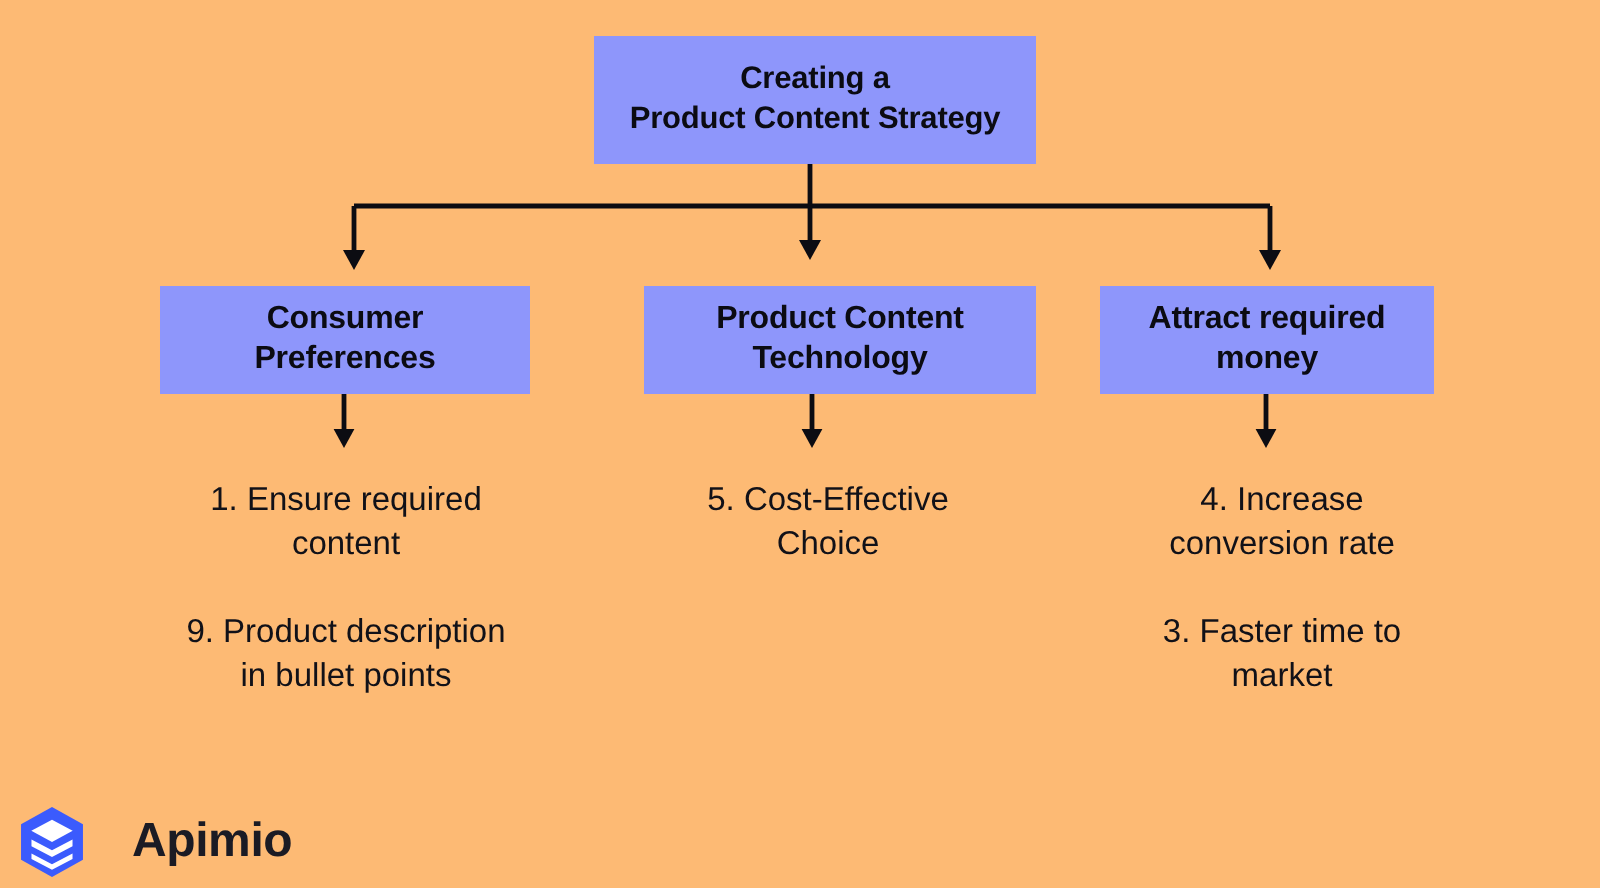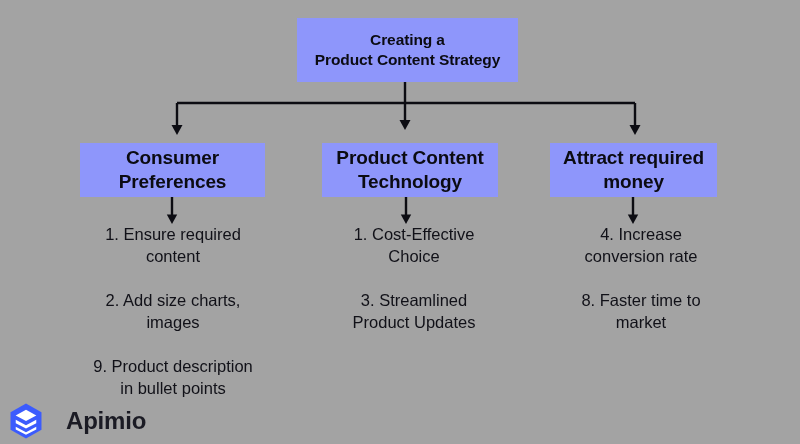--- a/index.html
+++ b/index.html
@@ -9,21 +9,21 @@
   body {
     width: 800px;
     height: 444px;
     overflow: hidden;
     font-family: "Liberation Sans", sans-serif;
   }
   #canvas {
     position: relative;
     width: 800px;
     height: 444px;
-    background: #a3a3a3;
+    background: #fdba74;
     overflow: hidden;
   }
 
   
   #connectors {
     position: absolute;
     left: 0;
     top: 0;
     width: 800px;
     height: 444px;
@@ -48,39 +48,39 @@
     left: 297px;
     top: 18px;
     width: 221px;
     height: 64px;
     font-size: 15.5px;
   }
 
   .branch-box {
     top: 143px;
     height: 54px;
-    font-size: 19px;
+    font-size: 16px;
   }
   #box-consumer {
     left: 80px;
     width: 185px;
   }
   #box-technology {
     left: 322px;
-    width: 176px;
+    width: 196px;
   }
   #box-money {
     left: 550px;
     width: 167px;
   }
 
   
   .list-col {
     position: absolute;
-    top: 224px;
+    top: 240px;
     text-align: center;
     color: #111118;
     font-size: 16.5px;
     line-height: 1.33;
   }
   .list-item {
     white-space: pre-line;
     margin-bottom: 22px;
   }
   .list-item:last-child {
@@ -161,37 +161,33 @@
 
   <div class="node-box branch-box" id="box-technology">Product Content
 Technology</div>
 
   <div class="node-box branch-box" id="box-money">Attract required
 money</div>
 
   <div class="list-col" id="list-consumer">
     <div class="list-item">1. Ensure required
 content</div>
-    <div class="list-item">2. Add size charts,
-images</div>
     <div class="list-item">9. Product description
 in bullet points</div>
   </div>
 
   <div class="list-col" id="list-technology">
-    <div class="list-item">1. Cost-Effective
+    <div class="list-item">5. Cost-Effective
 Choice</div>
-    <div class="list-item">3. Streamlined
-Product Updates</div>
   </div>
 
   <div class="list-col" id="list-money">
     <div class="list-item">4. Increase
 conversion rate</div>
-    <div class="list-item">8. Faster time to
+    <div class="list-item">3. Faster time to
 market</div>
   </div>
 
   <div id="logo">
     <svg id="logo-mark" viewBox="0 0 40 42">
       <path d="M20 1.6 L37.2 11.2 L37.2 30.8 L20 40.4 L2.8 30.8 L2.8 11.2 Z" fill="#3b5bfd"></path>
       <path d="M20 8.6 L31.5 14.8 L20 21.0 L8.5 14.8 Z" fill="#ffffff"></path>
       <path d="M8.6 19.6 L20 25.6 L31.4 19.6 L31.4 23.4 L20 29.4 L8.6 23.4 Z" fill="#ffffff"></path>
       <path d="M8.6 27.4 L20 33.4 L31.4 27.4 L31.4 30.4 L20 36.4 L8.6 30.4 Z" fill="#ffffff"></path>
     </svg>

